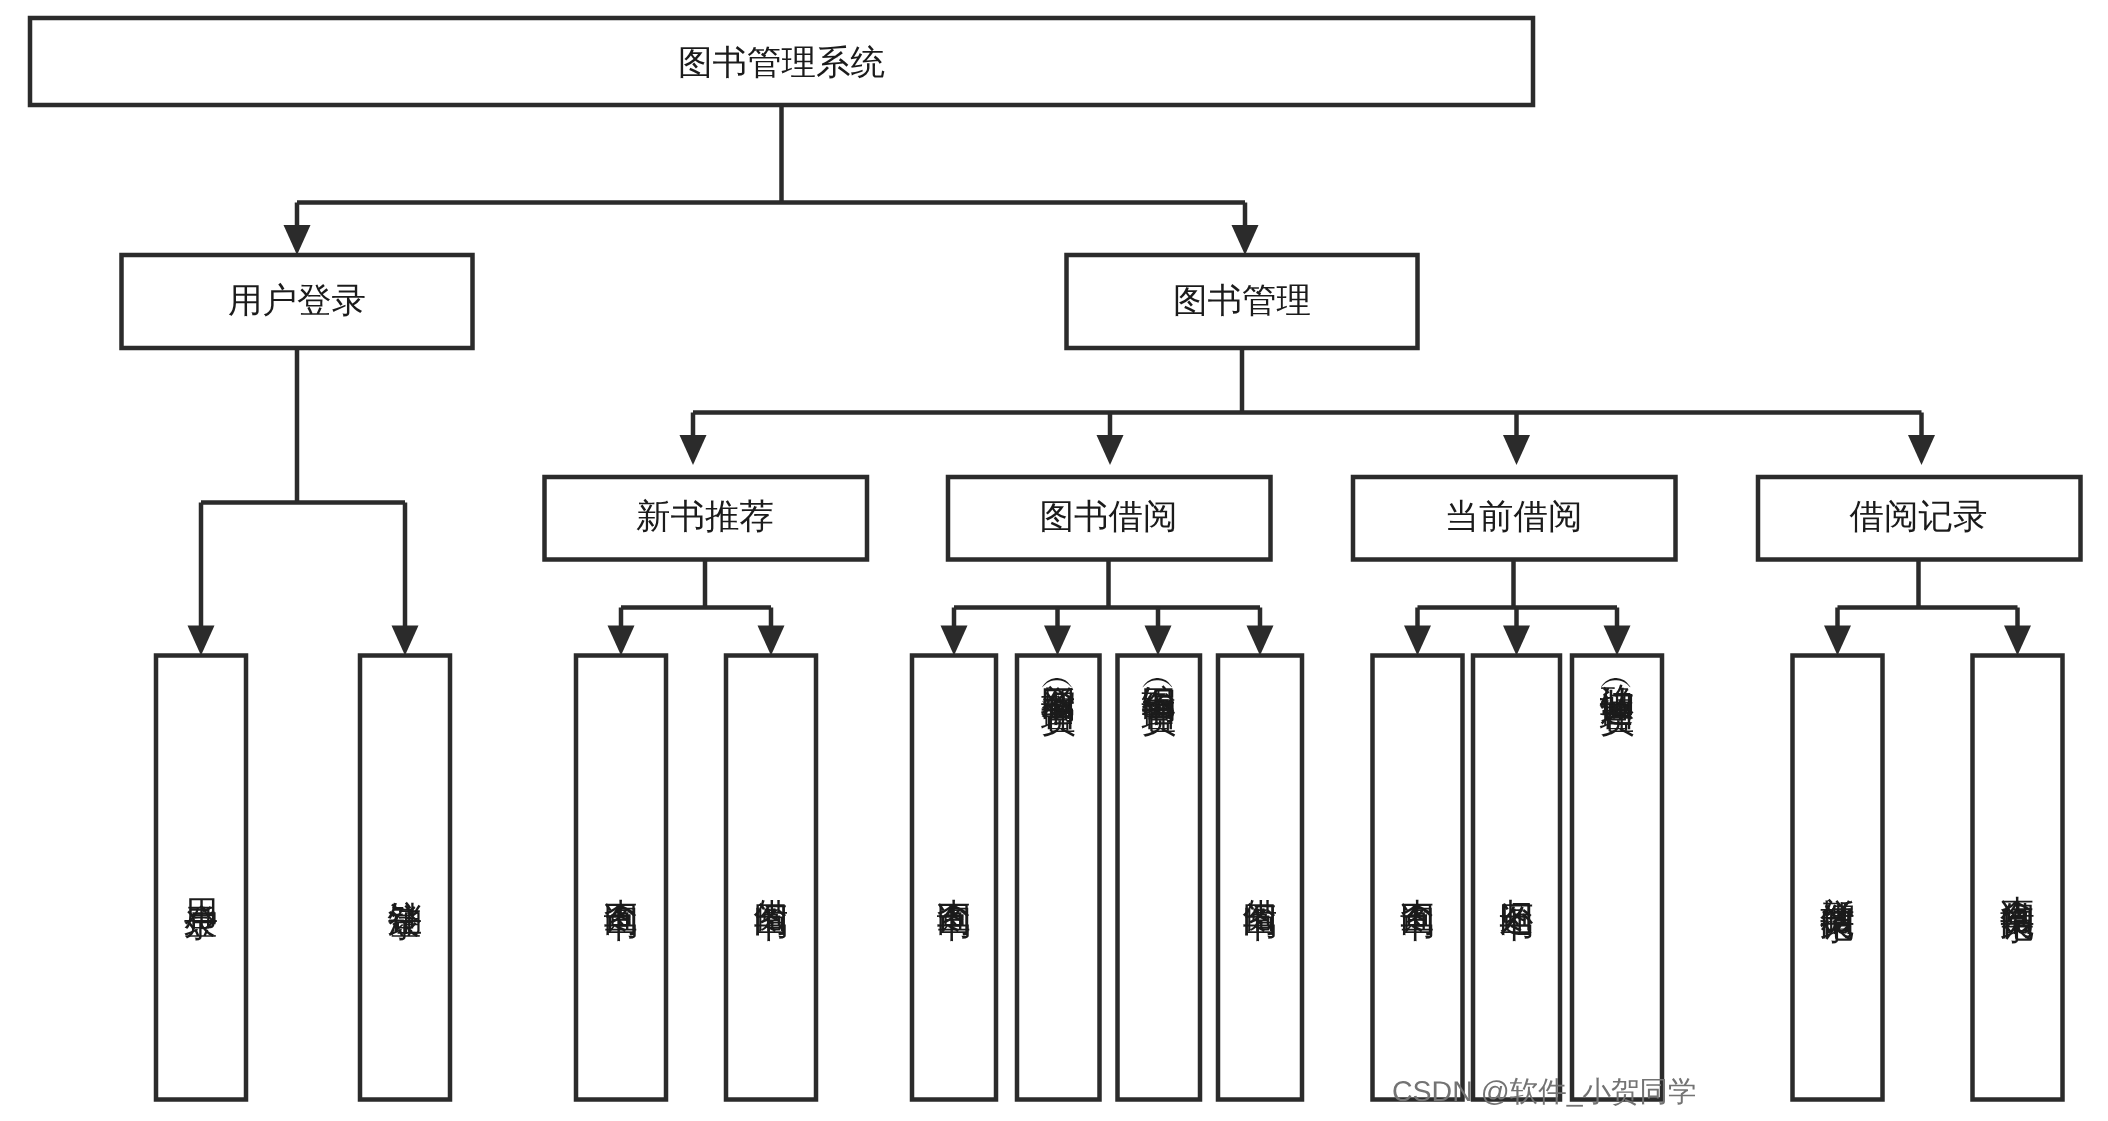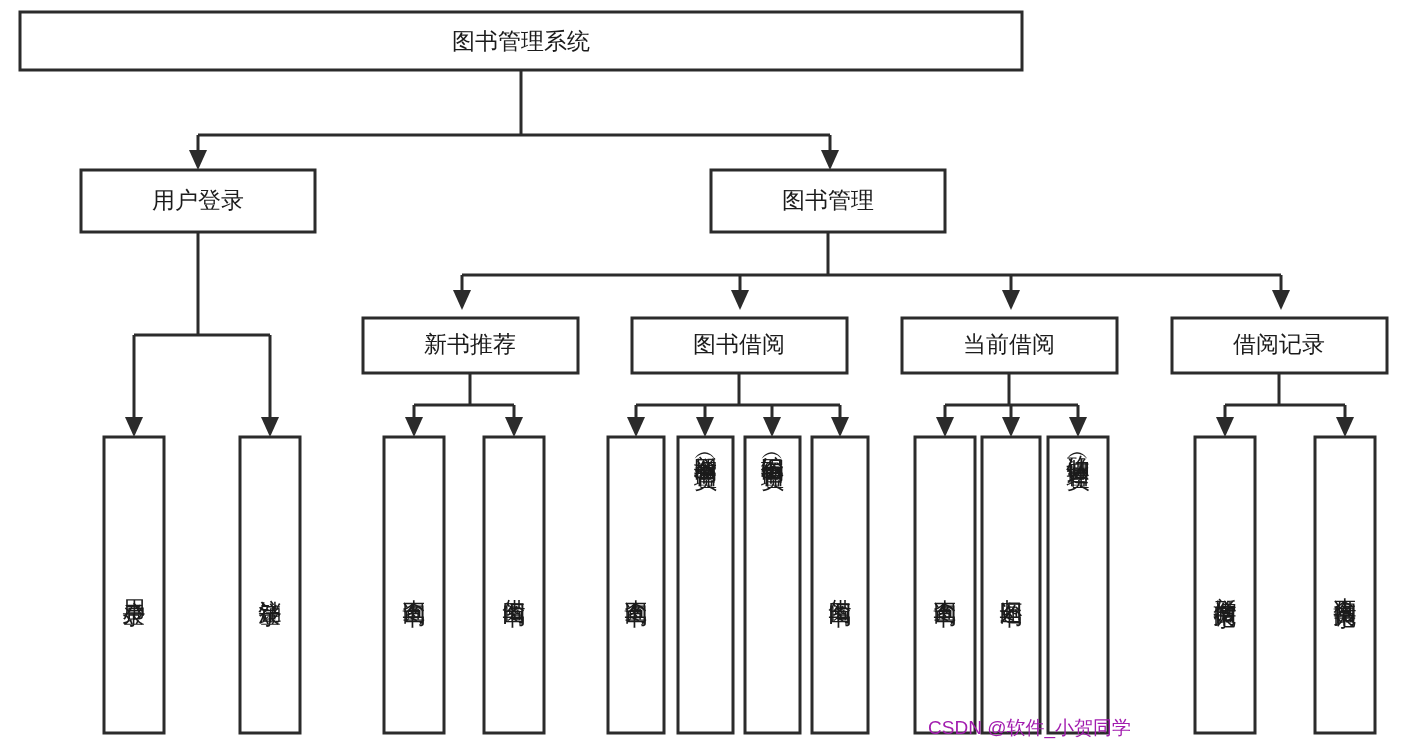--- a/index.html
+++ b/index.html
@@ -66,21 +66,21 @@
     letter-spacing: 2px;
     white-space: nowrap;
     text-align: center;
   }
   .watermark {
     position: absolute;
     right: 8px;
     bottom: 6px;
     font-family: "Liberation Sans", "DejaVu Sans", sans-serif;
     font-size: 19px;
-    color: #a21caf;
+    color: #737373;
     white-space: nowrap;
     pointer-events: none;
   }
 </style>
 </head>
 <body>
 
 <div id="diagram-root">
 
   <svg class="diagram-canvas" viewBox="0 0 1405 747" xmlns="http://www.w3.org/2000/svg">

